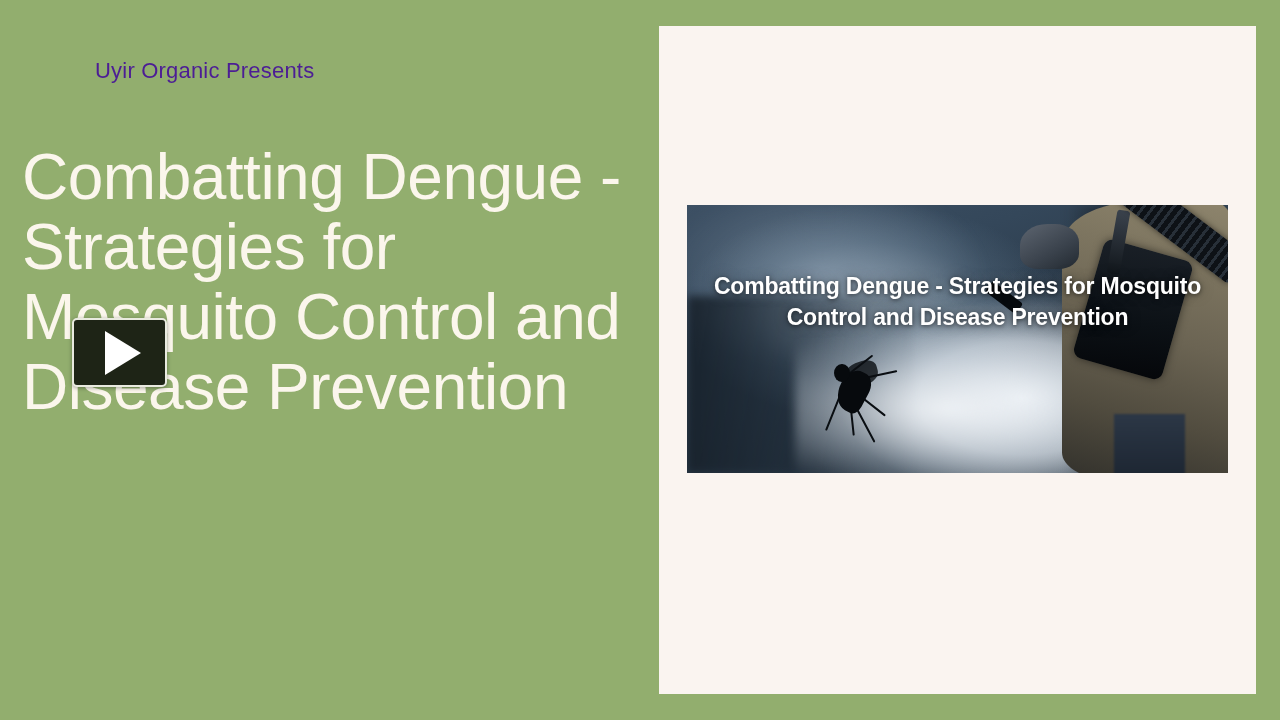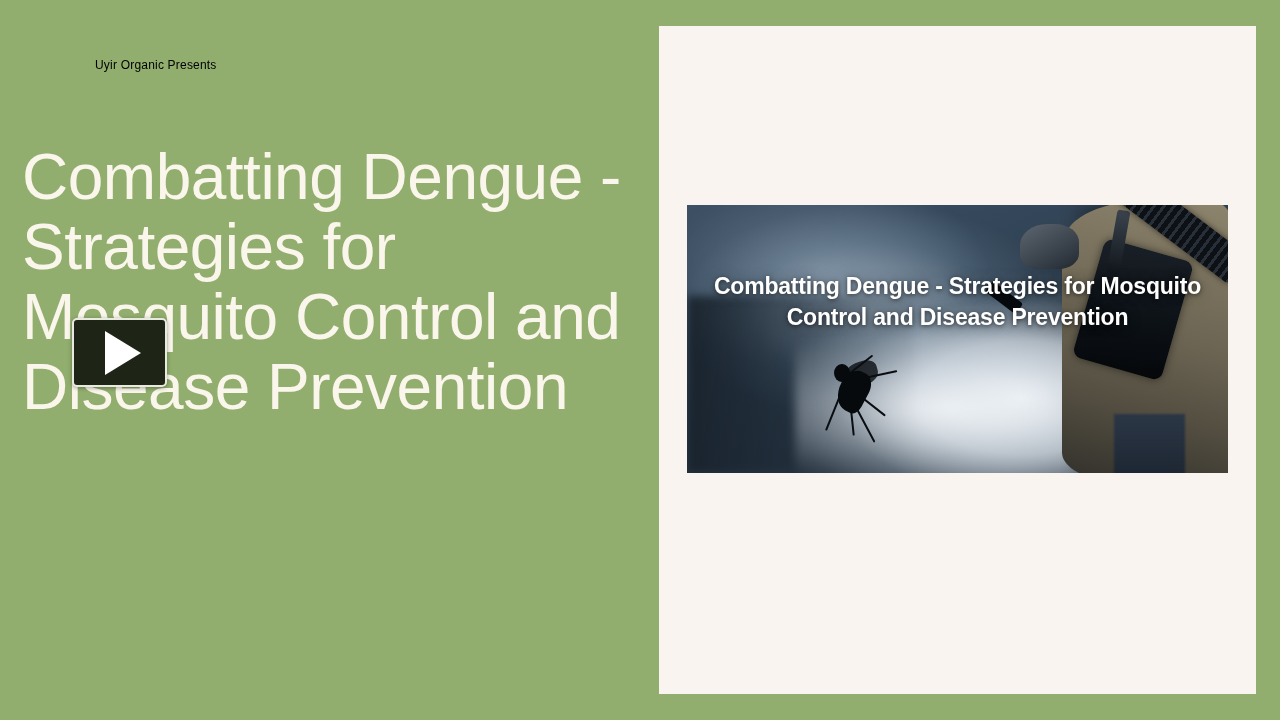--- a/index.html
+++ b/index.html
@@ -9,22 +9,22 @@
     font-family:"Liberation Sans", sans-serif;
   }
   body { background:#92ae6e; position:relative; }
 
   
   #slide-left {
     position:absolute; left:0; top:0; width:659px; height:720px;
   }
   #eyebrow {
     position:absolute; left:95px; top:58px;
-    font-size:12px; font-weight:400; letter-spacing:.2px;
-    color:#000000; white-space:nowrap;
+    font-size:22px; font-weight:400; letter-spacing:.2px;
+    color:#4c1d95; white-space:nowrap;
   }
   #slide-title {
     position:absolute; left:22px; top:142px; width:600px;
     font-size:64px; line-height:70px; font-weight:400;
     color:#fbf6ec; letter-spacing:-0.5px;
   }
 
   
   #play-overlay {
     position:absolute; left:72px; top:318px;

